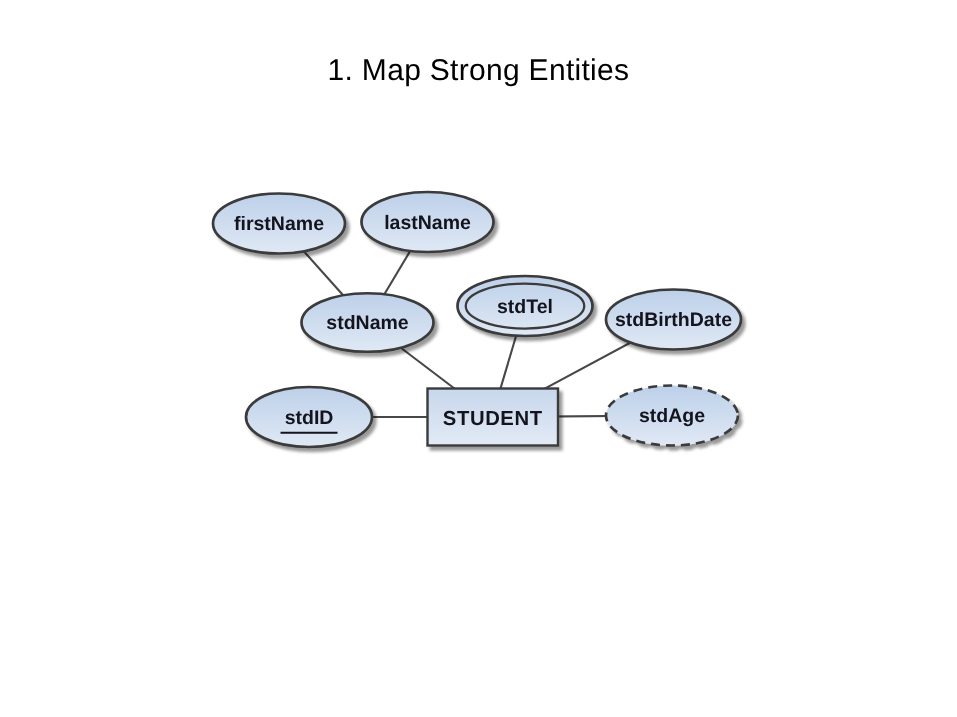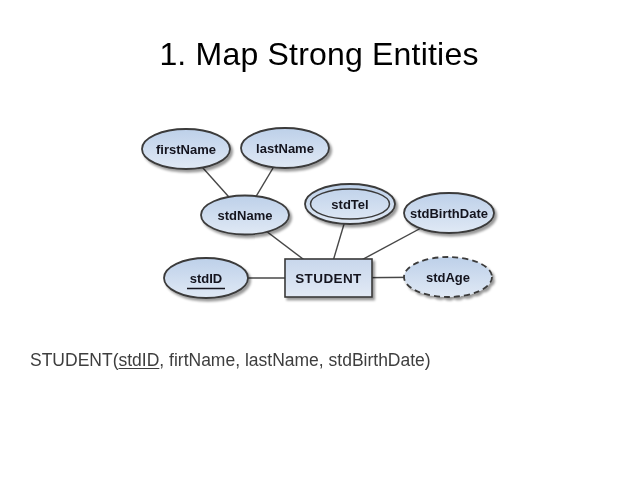--- a/index.html
+++ b/index.html
@@ -16,21 +16,21 @@
     font-family: "Liberation Sans", sans-serif;
   }
   .slide-title {
     position: absolute;
     top: 36px;
     left: 0;
     width: 100%;
     margin: 0;
     text-align: center;
     font-family: "Liberation Sans", sans-serif;
-    font-size: 32px;
+    font-size: 20px;
     font-weight: 400;
     color: #000000;
     letter-spacing: 0.2px;
   }
   .er-diagram {
     position: absolute;
     top: 0;
     left: 0;
   }
   .er-diagram text {
@@ -134,16 +134,15 @@
       <text x="328.5" y="283" class="entity-text">STUDENT</text>
     </g>
 
     <g>
       <ellipse cx="448" cy="277" rx="44" ry="20" fill="url(#fillGrad)" stroke="#3a3a3a" stroke-width="1.8" stroke-dasharray="6 4" filter="url(#ds)"></ellipse>
       <text x="448" y="281.5">stdAge</text>
     </g>
   </svg>
 
   <div class="relations">
-    <p class="relation-line"><span>STUDENT(</span><span class="u">stdID</span><span>, firtName, lastName, stdBirthDate)</span></p>
   </div>
 
 </div>
 
 </body></html>

